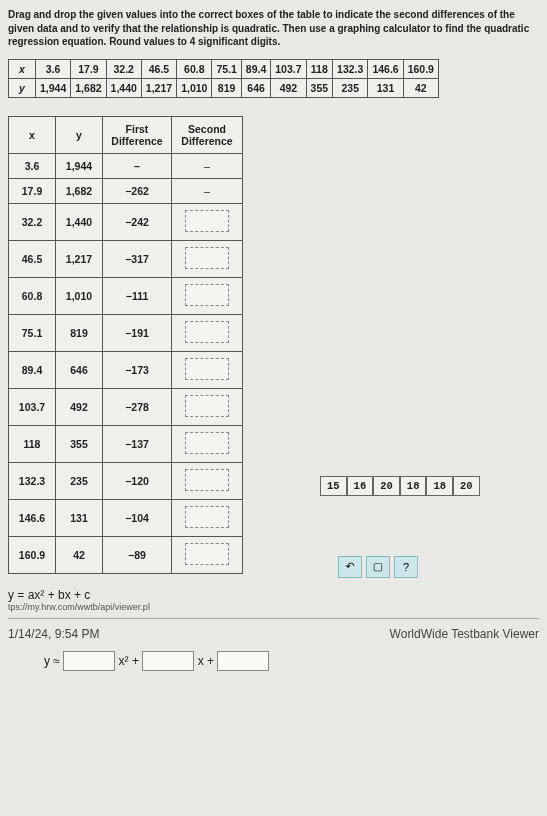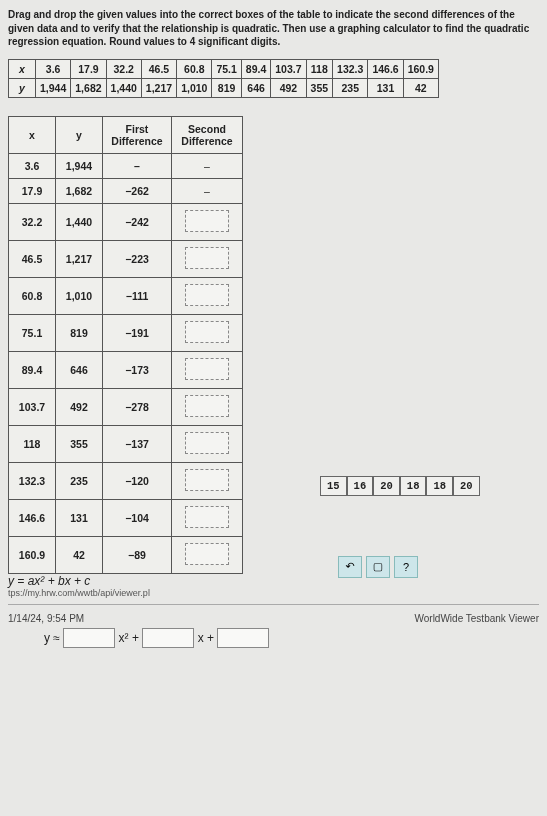--- a/index.html
+++ b/index.html
@@ -94,38 +94,38 @@
   .toolbar button {
     border: 1px solid #8bb;
     background: #cde6ea;
     width: 24px;
     height: 22px;
     font-size: 11px;
     cursor: pointer;
     padding: 0;
   }
   .formula {
-    font-style: italic;
+    margin-top: 14px;
     font-size: 12px;
   }
   .url {
     font-size: 9px;
     color: #555;
   }
   hr.sep {
     border: none;
     border-top: 1px solid #aaa;
     margin: 6px 0 8px 0;
   }
   .footer-row {
     display: flex;
     justify-content: space-between;
-    font-size: 10px;
+    font-size: 12px;
     color: #444;
-    margin-bottom: 4px;
+    margin-bottom: 10px;
     text-align: center;
   }
   .answer-row {
     font-size: 12px;
     margin-left: 36px;
   }
   .answer-row input {
     width: 46px;
     height: 16px;
     border: 1px solid #888;
@@ -201,21 +201,21 @@
   </tr>
   <tr>
     <td class="x">32.2</td>
     <td class="y">1,440</td>
     <td class="fd">−242</td>
     <td class="sd"><span class="dropzone"></span></td>
   </tr>
   <tr>
     <td class="x">46.5</td>
     <td class="y">1,217</td>
-    <td class="fd">−223</td>
+    <td class="fd">−317</td>
     <td class="sd"><span class="dropzone"></span></td>
   </tr>
   <tr>
     <td class="x">60.8</td>
     <td class="y">1,010</td>
     <td class="fd">−111</td>
     <td class="sd"><span class="dropzone"></span></td>
   </tr>
   <tr>
     <td class="x">75.1</td>

